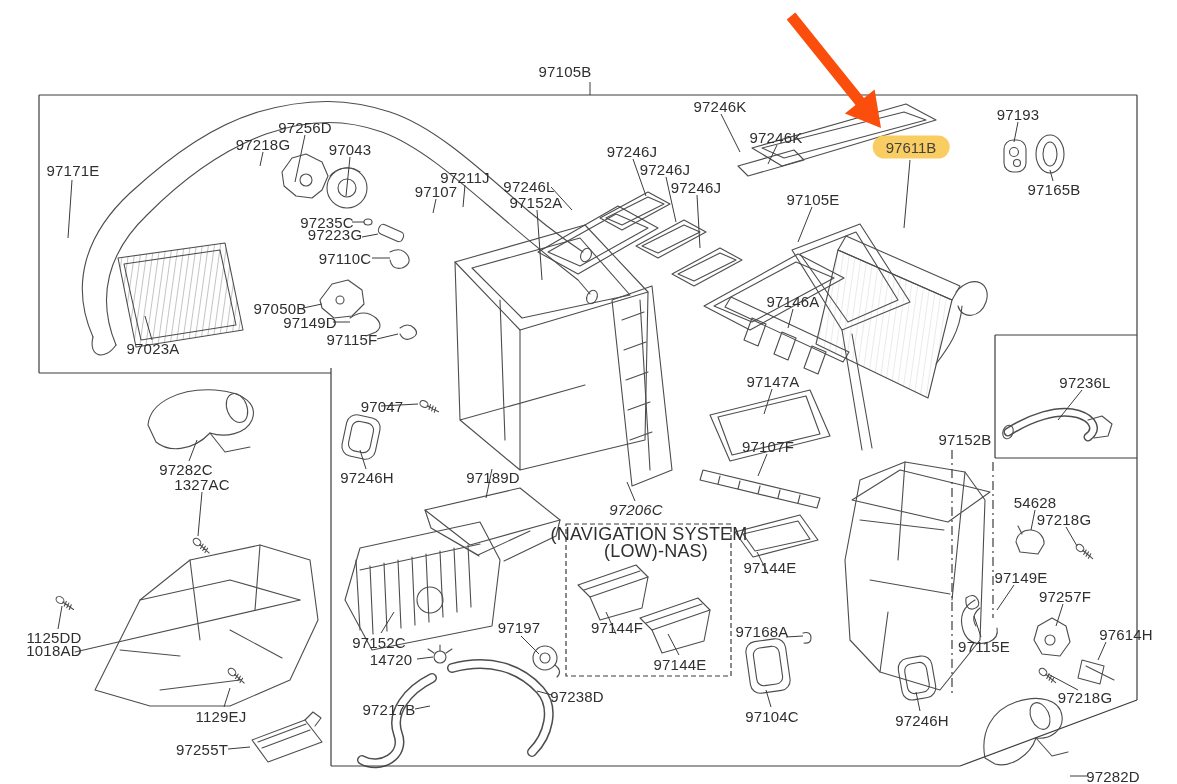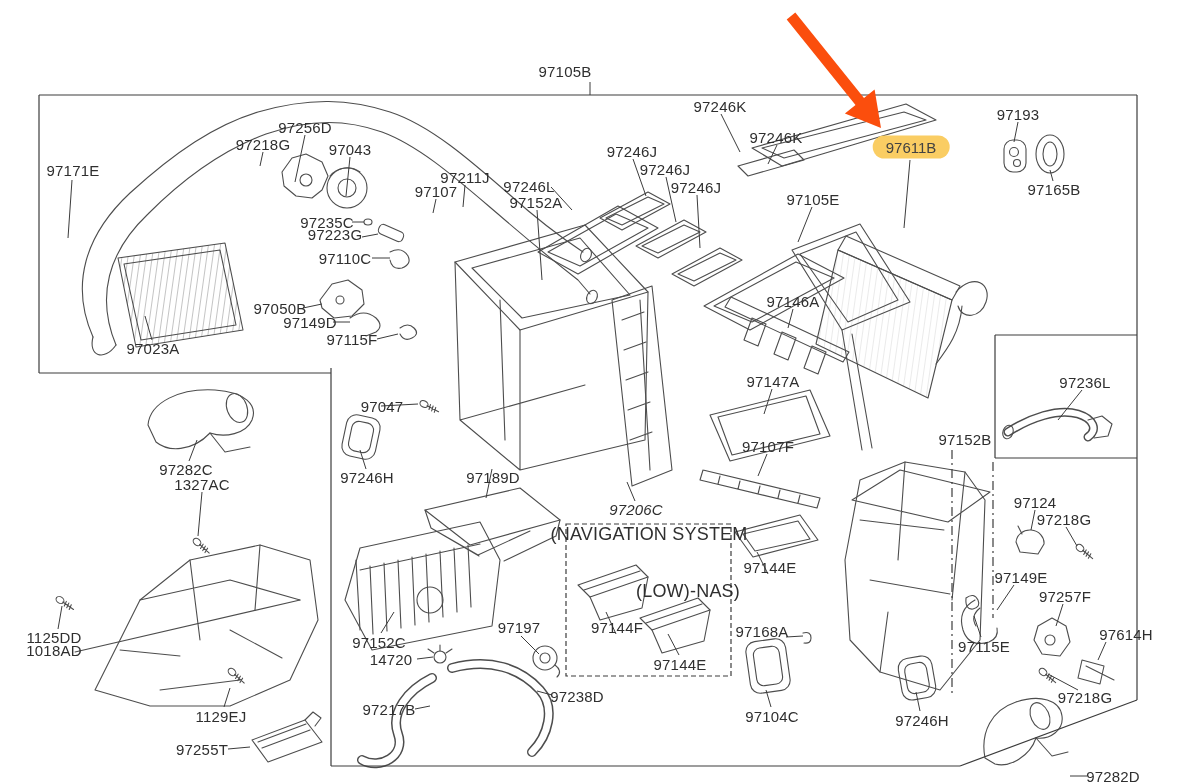--- a/index.html
+++ b/index.html
@@ -284,21 +284,21 @@
       <div class="part-label" style="left: 773px; top: 381px;">97147A</div>
       <div class="part-label" style="left: 768px; top: 446px;">97107F</div>
       <div class="part-label" style="left: 382px; top: 406px; text-align: right;">97047</div>
       <div class="part-label" style="left: 186px; top: 469px;">97282C</div>
       <div class="part-label" style="left: 202px; top: 484px;">1327AC</div>
       <div class="part-label" style="left: 367px; top: 477px;">97246H</div>
       <div class="part-label" style="left: 493px; top: 477px;">97189D</div>
       <div class="part-label" style="left: 636px; top: 509px; font-style: italic;">97206C</div>
       <div class="part-label" style="left: 1085px; top: 382px;">97236L</div>
       <div class="part-label" style="left: 965px; top: 439px;">97152B</div>
-      <div class="part-label" style="left: 1035px; top: 502px;">97124</div>
+      <div class="part-label" style="left: 1035px; top: 502px;">54628</div>
       <div class="part-label" style="left: 1064px; top: 519px;">97218G</div>
       <div class="part-label" style="left: 1021px; top: 577px;">97149E</div>
       <div class="part-label" style="left: 1065px; top: 596px;">97257F</div>
       <div class="part-label" style="left: 1108px; top: 634px; margin-left: 18px;">97614H</div>
       <div class="part-label" style="left: 984px; top: 646px;">97115E</div>
       <div class="part-label" style="left: 54px; top: 637px;">1125DD</div>
       <div class="part-label" style="left: 54px; top: 650px;">1018AD</div>
       <div class="part-label" style="left: 221px; top: 716px;">1129EJ</div>
       <div class="part-label" style="left: 202px; top: 749px;">97255T</div>
       <div class="part-label" style="left: 379px; top: 642px;">97152C</div>
@@ -308,18 +308,18 @@
       <div class="part-label" style="left: 577px; top: 696px;">97238D</div>
       <div class="part-label" style="left: 617px; top: 627px;">97144F</div>
       <div class="part-label" style="left: 680px; top: 664px;">97144E</div>
       <div class="part-label" style="left: 770px; top: 567px;">97144E</div>
       <div class="part-label" style="left: 762px; top: 631px;">97168A</div>
       <div class="part-label" style="left: 772px; top: 716px;">97104C</div>
       <div class="part-label" style="left: 1085px; top: 697px;">97218G</div>
       <div class="part-label" style="left: 922px; top: 720px;">97246H</div>
       <div class="part-label" style="left: 1113px; top: 776px;">97282D</div>
       <div class="part-label nav-label" style="left: 649px; top: 534px;">(NAVIGATION SYSTEM</div>
-      <div class="part-label nav-label" style="left: 688px; top: 551px; margin-top: 40px;">(LOW)-NAS)</div>
+      <div class="part-label nav-label" style="left: 656px; top: 551px;">(LOW)-NAS)</div>
     </div>
 
   <div id="highlight-pill" style="left: 911px; top: 147px; background: rgb(250, 205, 99); color: rgb(66, 66, 66);">97611B</div>
 
 </div>
 
 </body></html>

